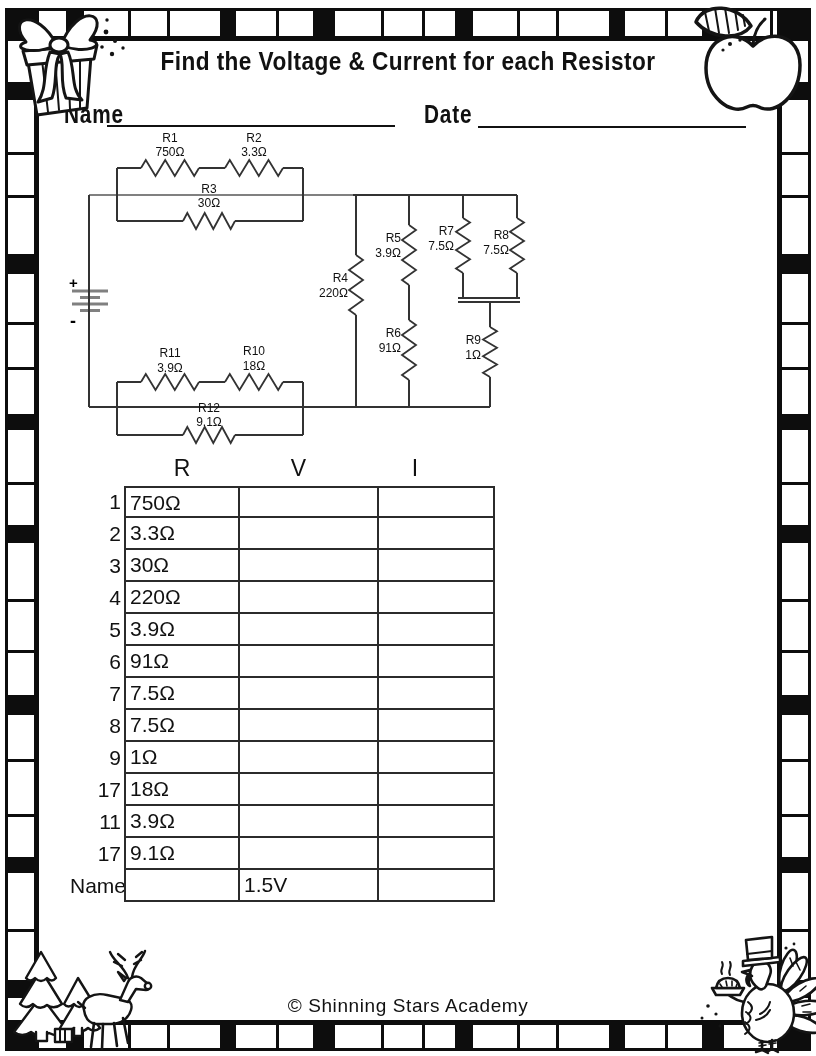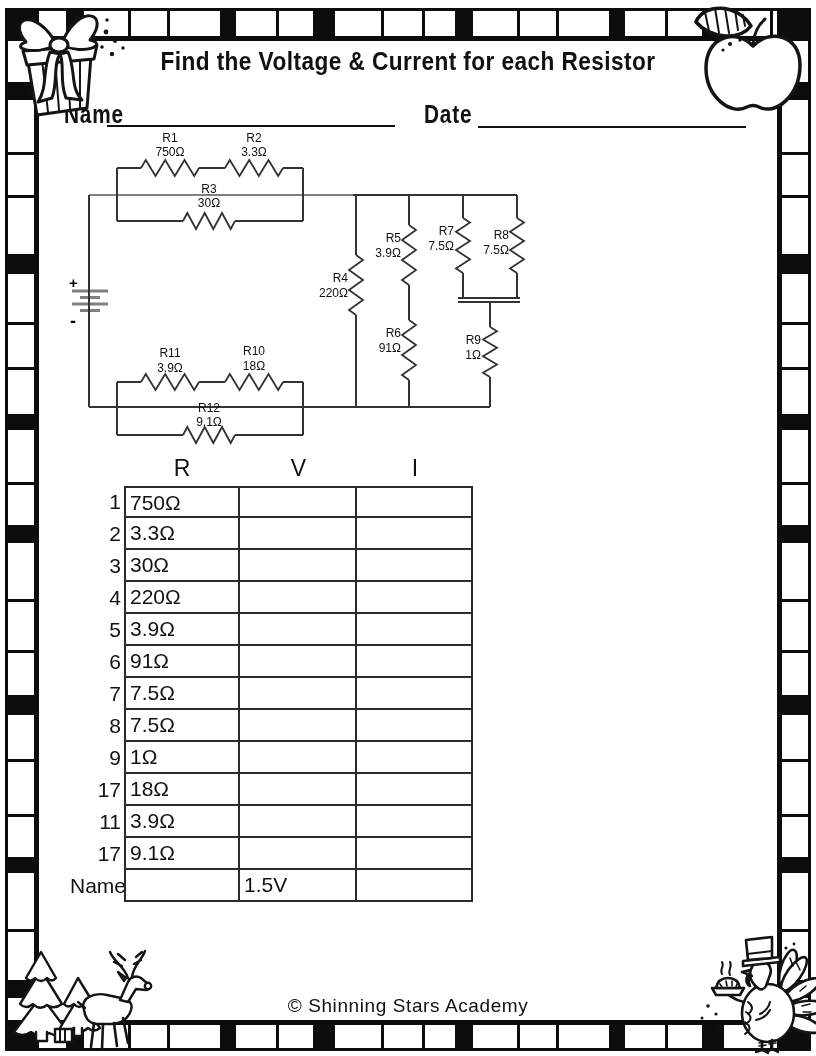--- a/index.html
+++ b/index.html
@@ -21,21 +21,21 @@
   #tablewrap{left:70px;top:448px;z-index:2}
   .hrow{display:flex}
   .hsp{width:54px}
   .hcell{height:38px;line-height:40px;text-align:center;font-size:23px}
   .h1{width:116px}.h2{width:117px}.h3{width:116px}
   .trow{display:flex}
   .nn{width:54px;box-sizing:border-box;padding-right:3px;text-align:right;font-size:21px;line-height:32px;white-space:nowrap}
   .cell{height:31.5px;box-sizing:border-box;border-right:2px solid #2b2b2b;border-bottom:2px solid #2b2b2b;
         font-size:21px;line-height:29px;padding-left:4px;overflow:hidden}
   .c1{width:116px;border-left:2px solid #2b2b2b}
-  .c2{width:117px}.c3{width:116px}
+  .c2{width:139px}.c3{width:116px}
   .trow.first .cell{border-top:2px solid #2b2b2b}
   #footer{left:0;top:995px;width:816px;text-align:center;font-size:19px;letter-spacing:.6px;z-index:2}
   svg text{font-family:"Liberation Sans",sans-serif}
 </style>
 </head>
 <body>
 
 <svg id="border-svg" class="abs" width="816" height="1056">
     <rect x="8" y="8" width="800" height="3" fill="#0d0d0d"></rect>
     <rect x="8" y="36" width="800" height="5" fill="#0d0d0d"></rect>

